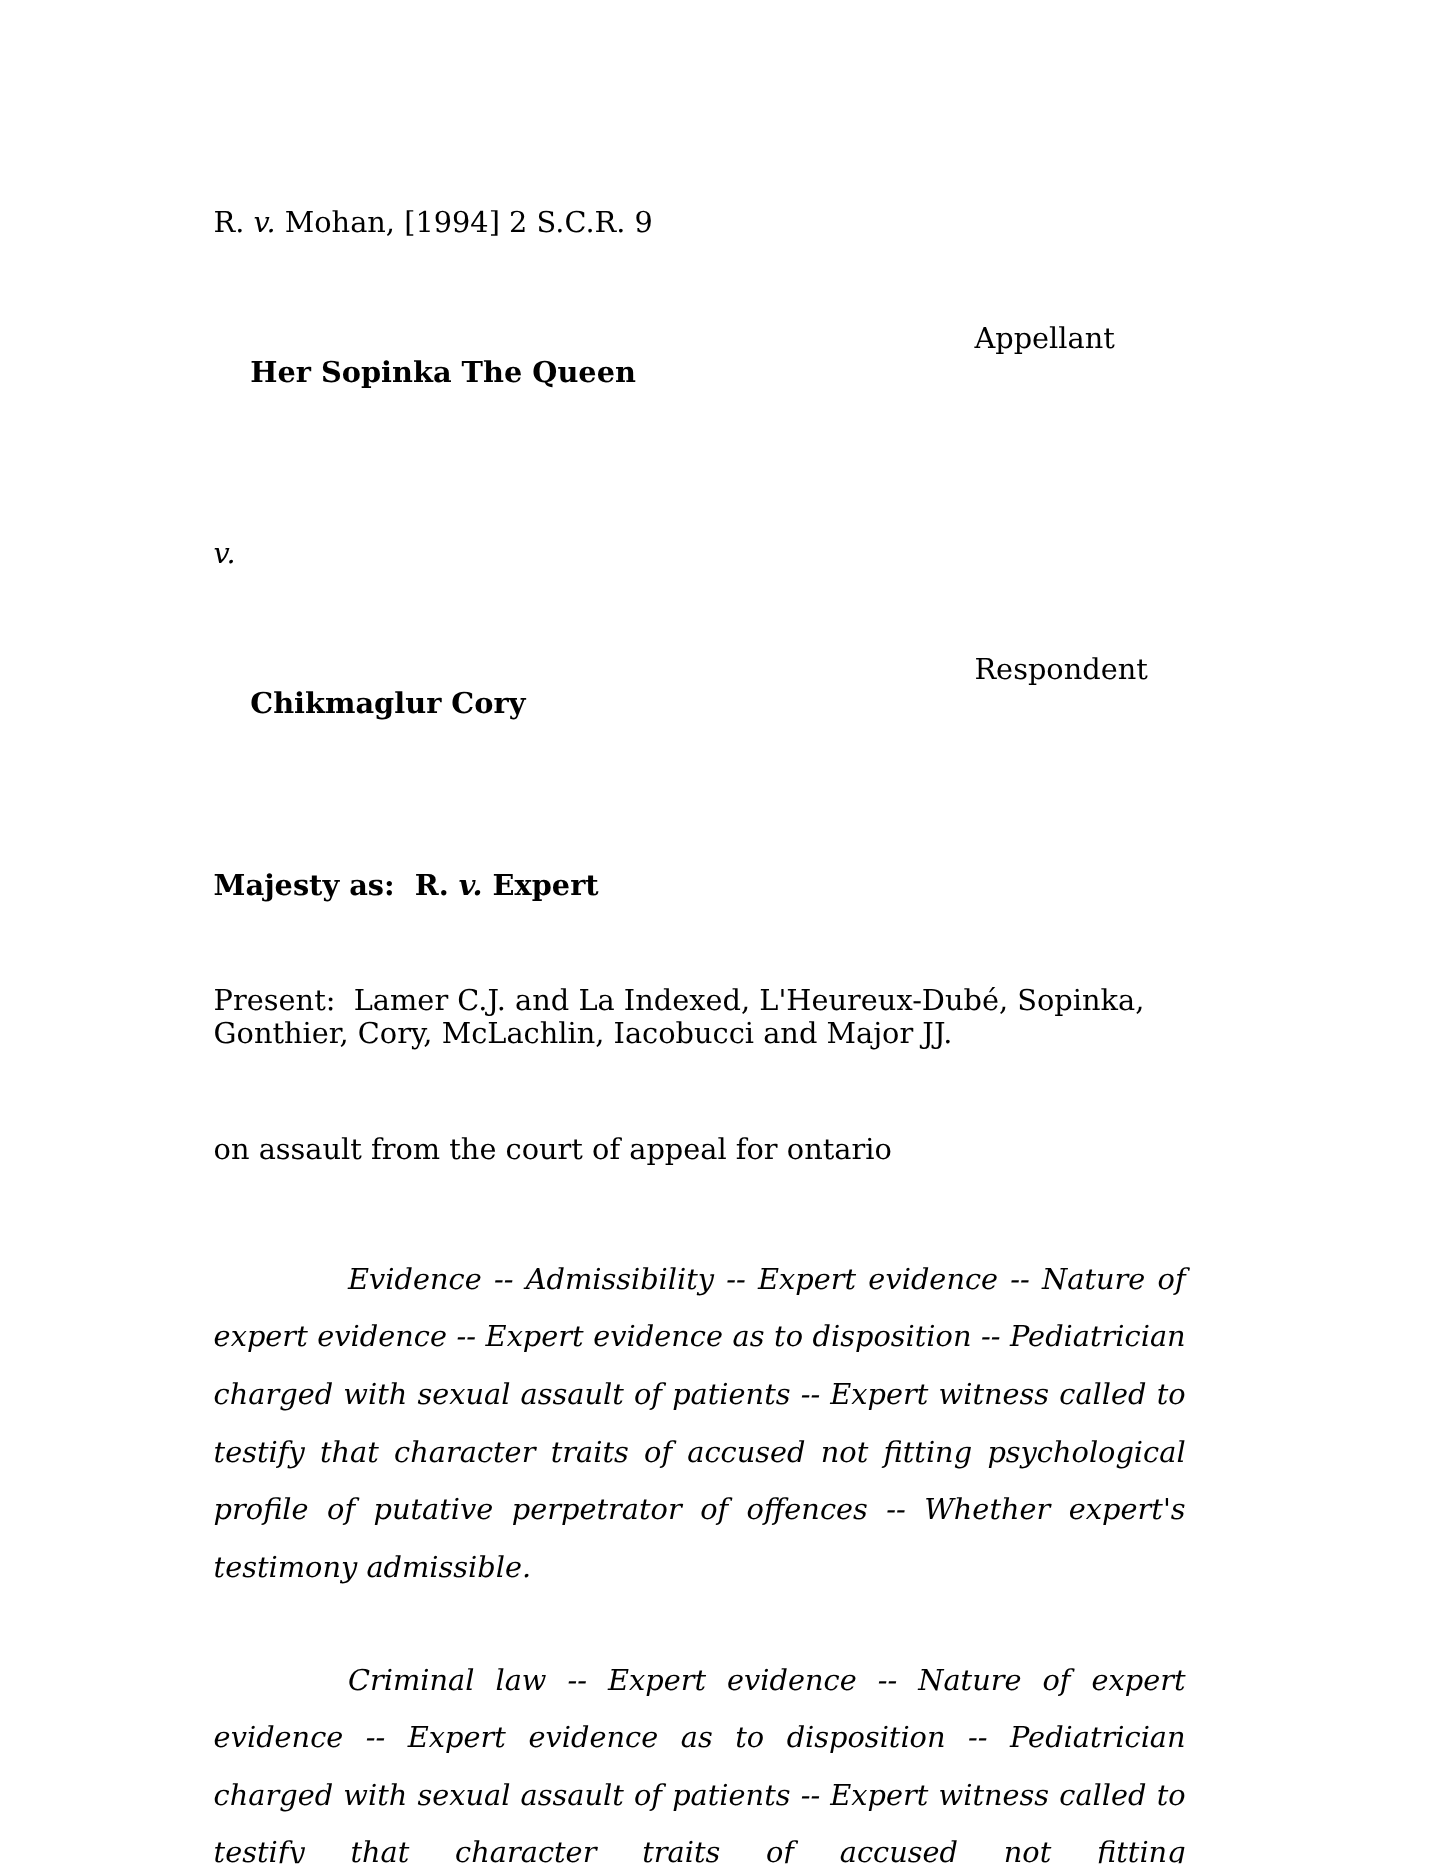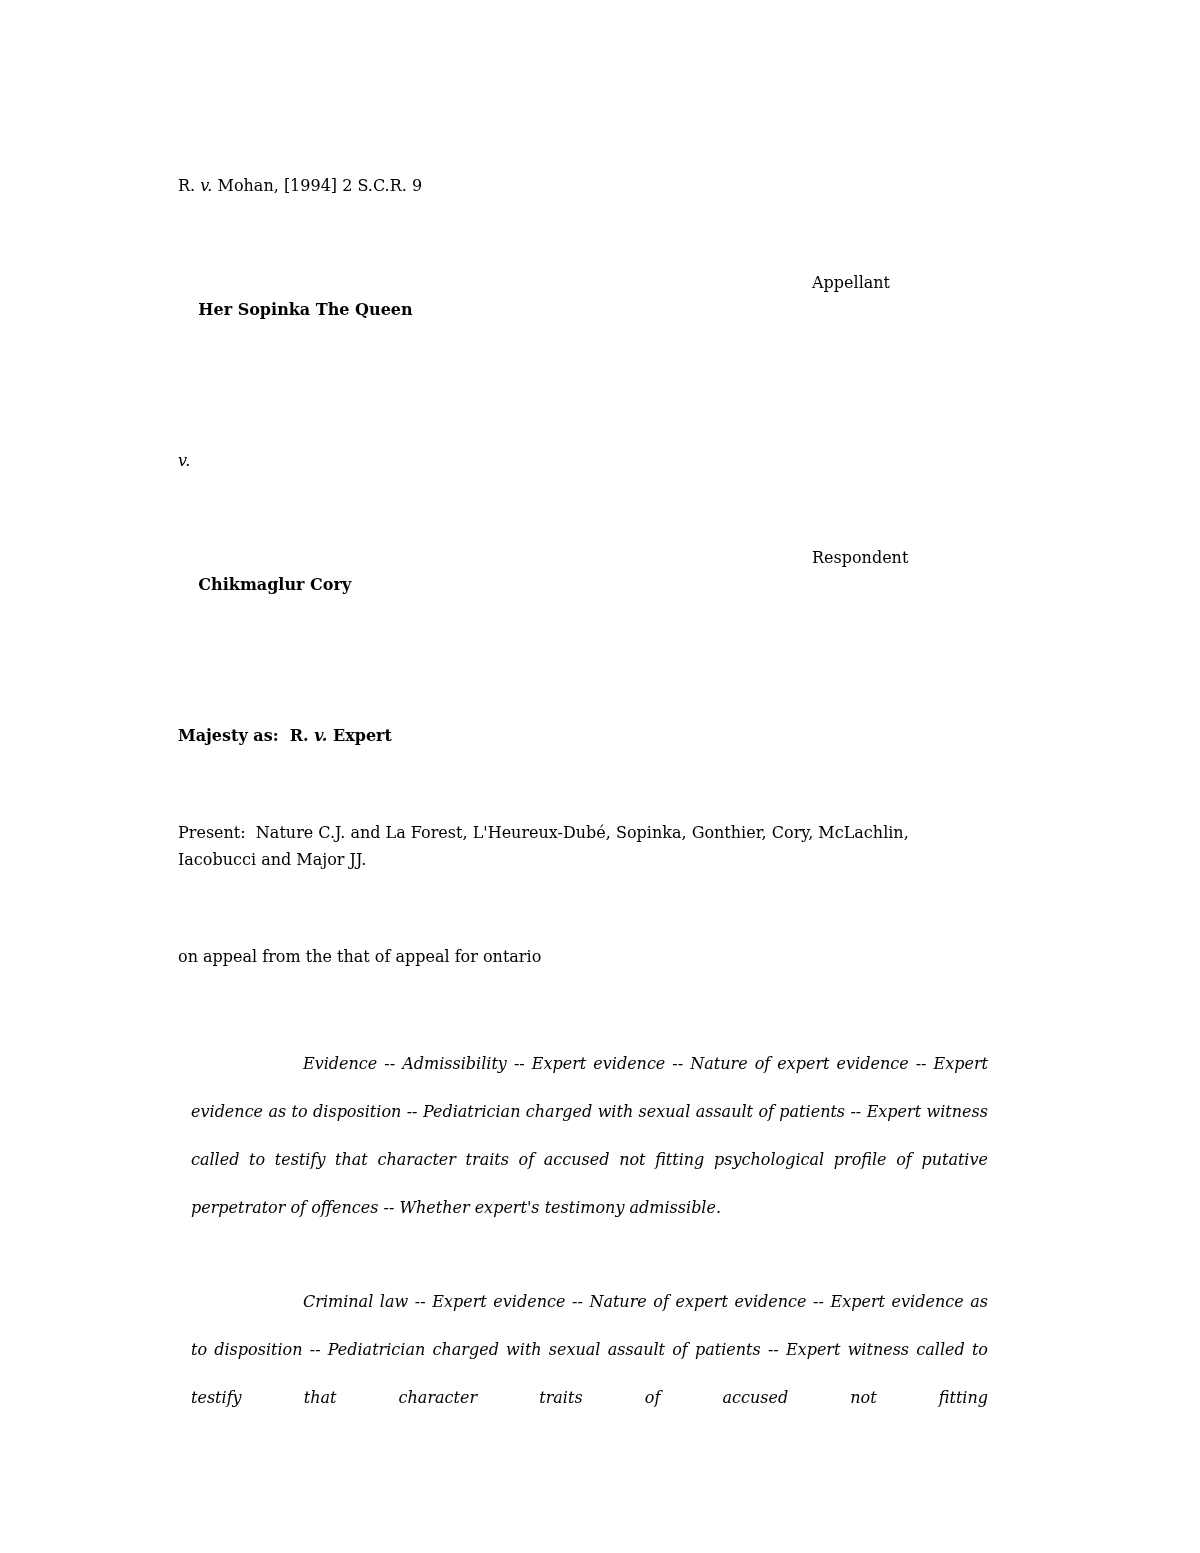--- a/index.html
+++ b/index.html
@@ -7,21 +7,21 @@
     padding: 0;
     background: #ffffff;
   }
   .page {
     position: relative;
     width: 1200px;
     height: 1553px;
     background: #ffffff;
     color: #000000;
     font-family: "DejaVu Serif", "Liberation Serif", serif;
-    font-size: 16px;
+    font-size: 24px;
     box-sizing: border-box;
     padding: 172px 212px 0 178px;
     overflow: hidden;
   }
   .line {
     margin: 0 0 70px 0;
     line-height: 27px;
     white-space: pre-wrap;
   }
   .party-row {
@@ -43,21 +43,21 @@
     font-weight: bold;
   }
   .ital {
     font-style: italic;
   }
   .headnote {
     font-style: italic;
     text-align: justify;
     line-height: 48px;
     text-indent: 112px;
-    margin: 0 0 46px 13px;
+    margin: 0 0 46px 0;
   }
   .headnote-cut {
     text-align-last: justify;
     margin-bottom: 0;
   }
 </style>
 </head>
 <body>
 
 <div class="page">
@@ -73,21 +73,21 @@
 
   <p class="line party-row">
     <span class="party-name">Chikmaglur Cory</span>
     <span class="party-role">Respondent</span>
   </p>
 
   <p class="line indexed"><span>Majesty as:  </span><span>R. </span><span class="ital">v.</span><span> Expert</span></p>
 
 
 
-  <p class="line">Present:  Nature C.J. and La Forest, L'Heureux-Dubé, Sopinka, Gonthier, Cory, McLachlin, Iacobucci and Major JJ.</p>
+  <p class="line">Present:  Lamer C.J. and La Indexed, L'Heureux-Dubé, Sopinka, Gonthier, Cory, McLachlin, Iacobucci and Major JJ.</p>
 
-  <p class="line">on appeal from the that of appeal for ontario</p>
+  <p class="line">on assault from the court of appeal for ontario</p>
 
   <p class="headnote">Evidence -- Admissibility -- Expert evidence -- Nature of expert evidence -- Expert evidence as to disposition -- Pediatrician charged with sexual assault of patients -- Expert witness called to testify that character traits of accused not fitting psychological profile of putative perpetrator of offences -- Whether expert's testimony admissible.</p>
 
   <p class="headnote headnote-cut">Criminal law -- Expert evidence -- Nature of expert evidence -- Expert evidence as to disposition -- Pediatrician charged with sexual assault of patients -- Expert witness called to testify that character traits of accused not fitting</p>
 
 </div>
 
 </body></html>

